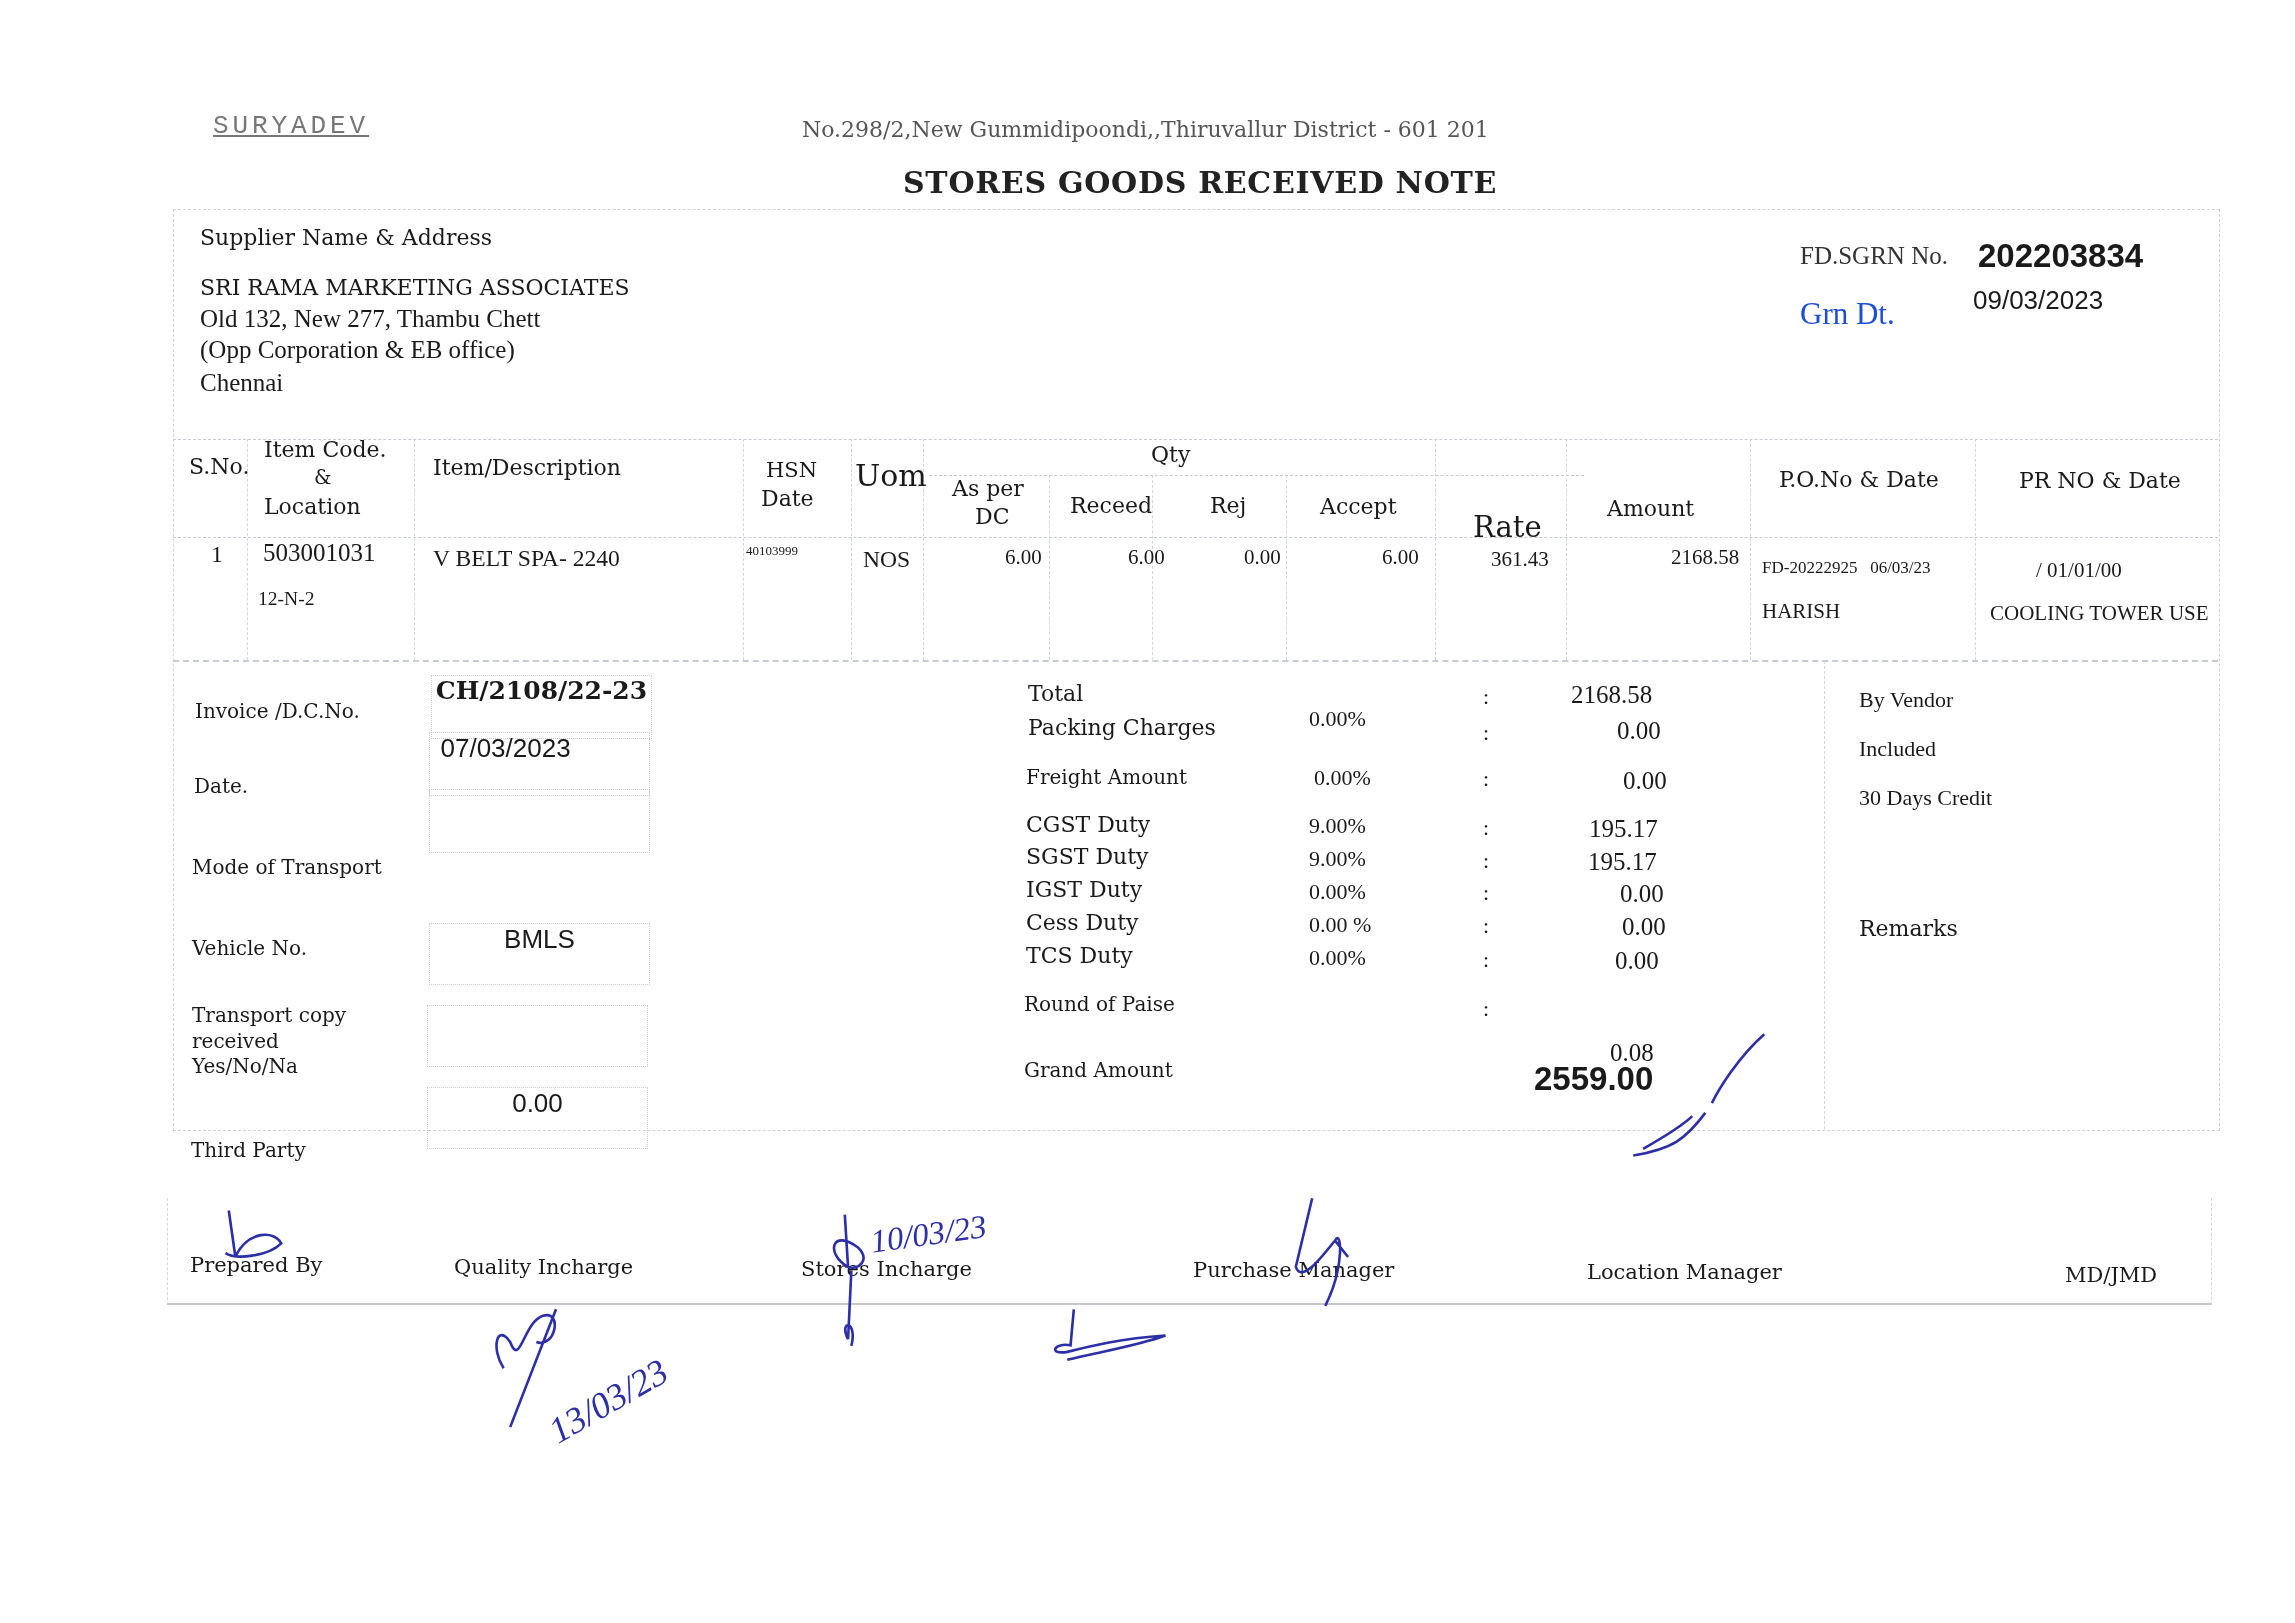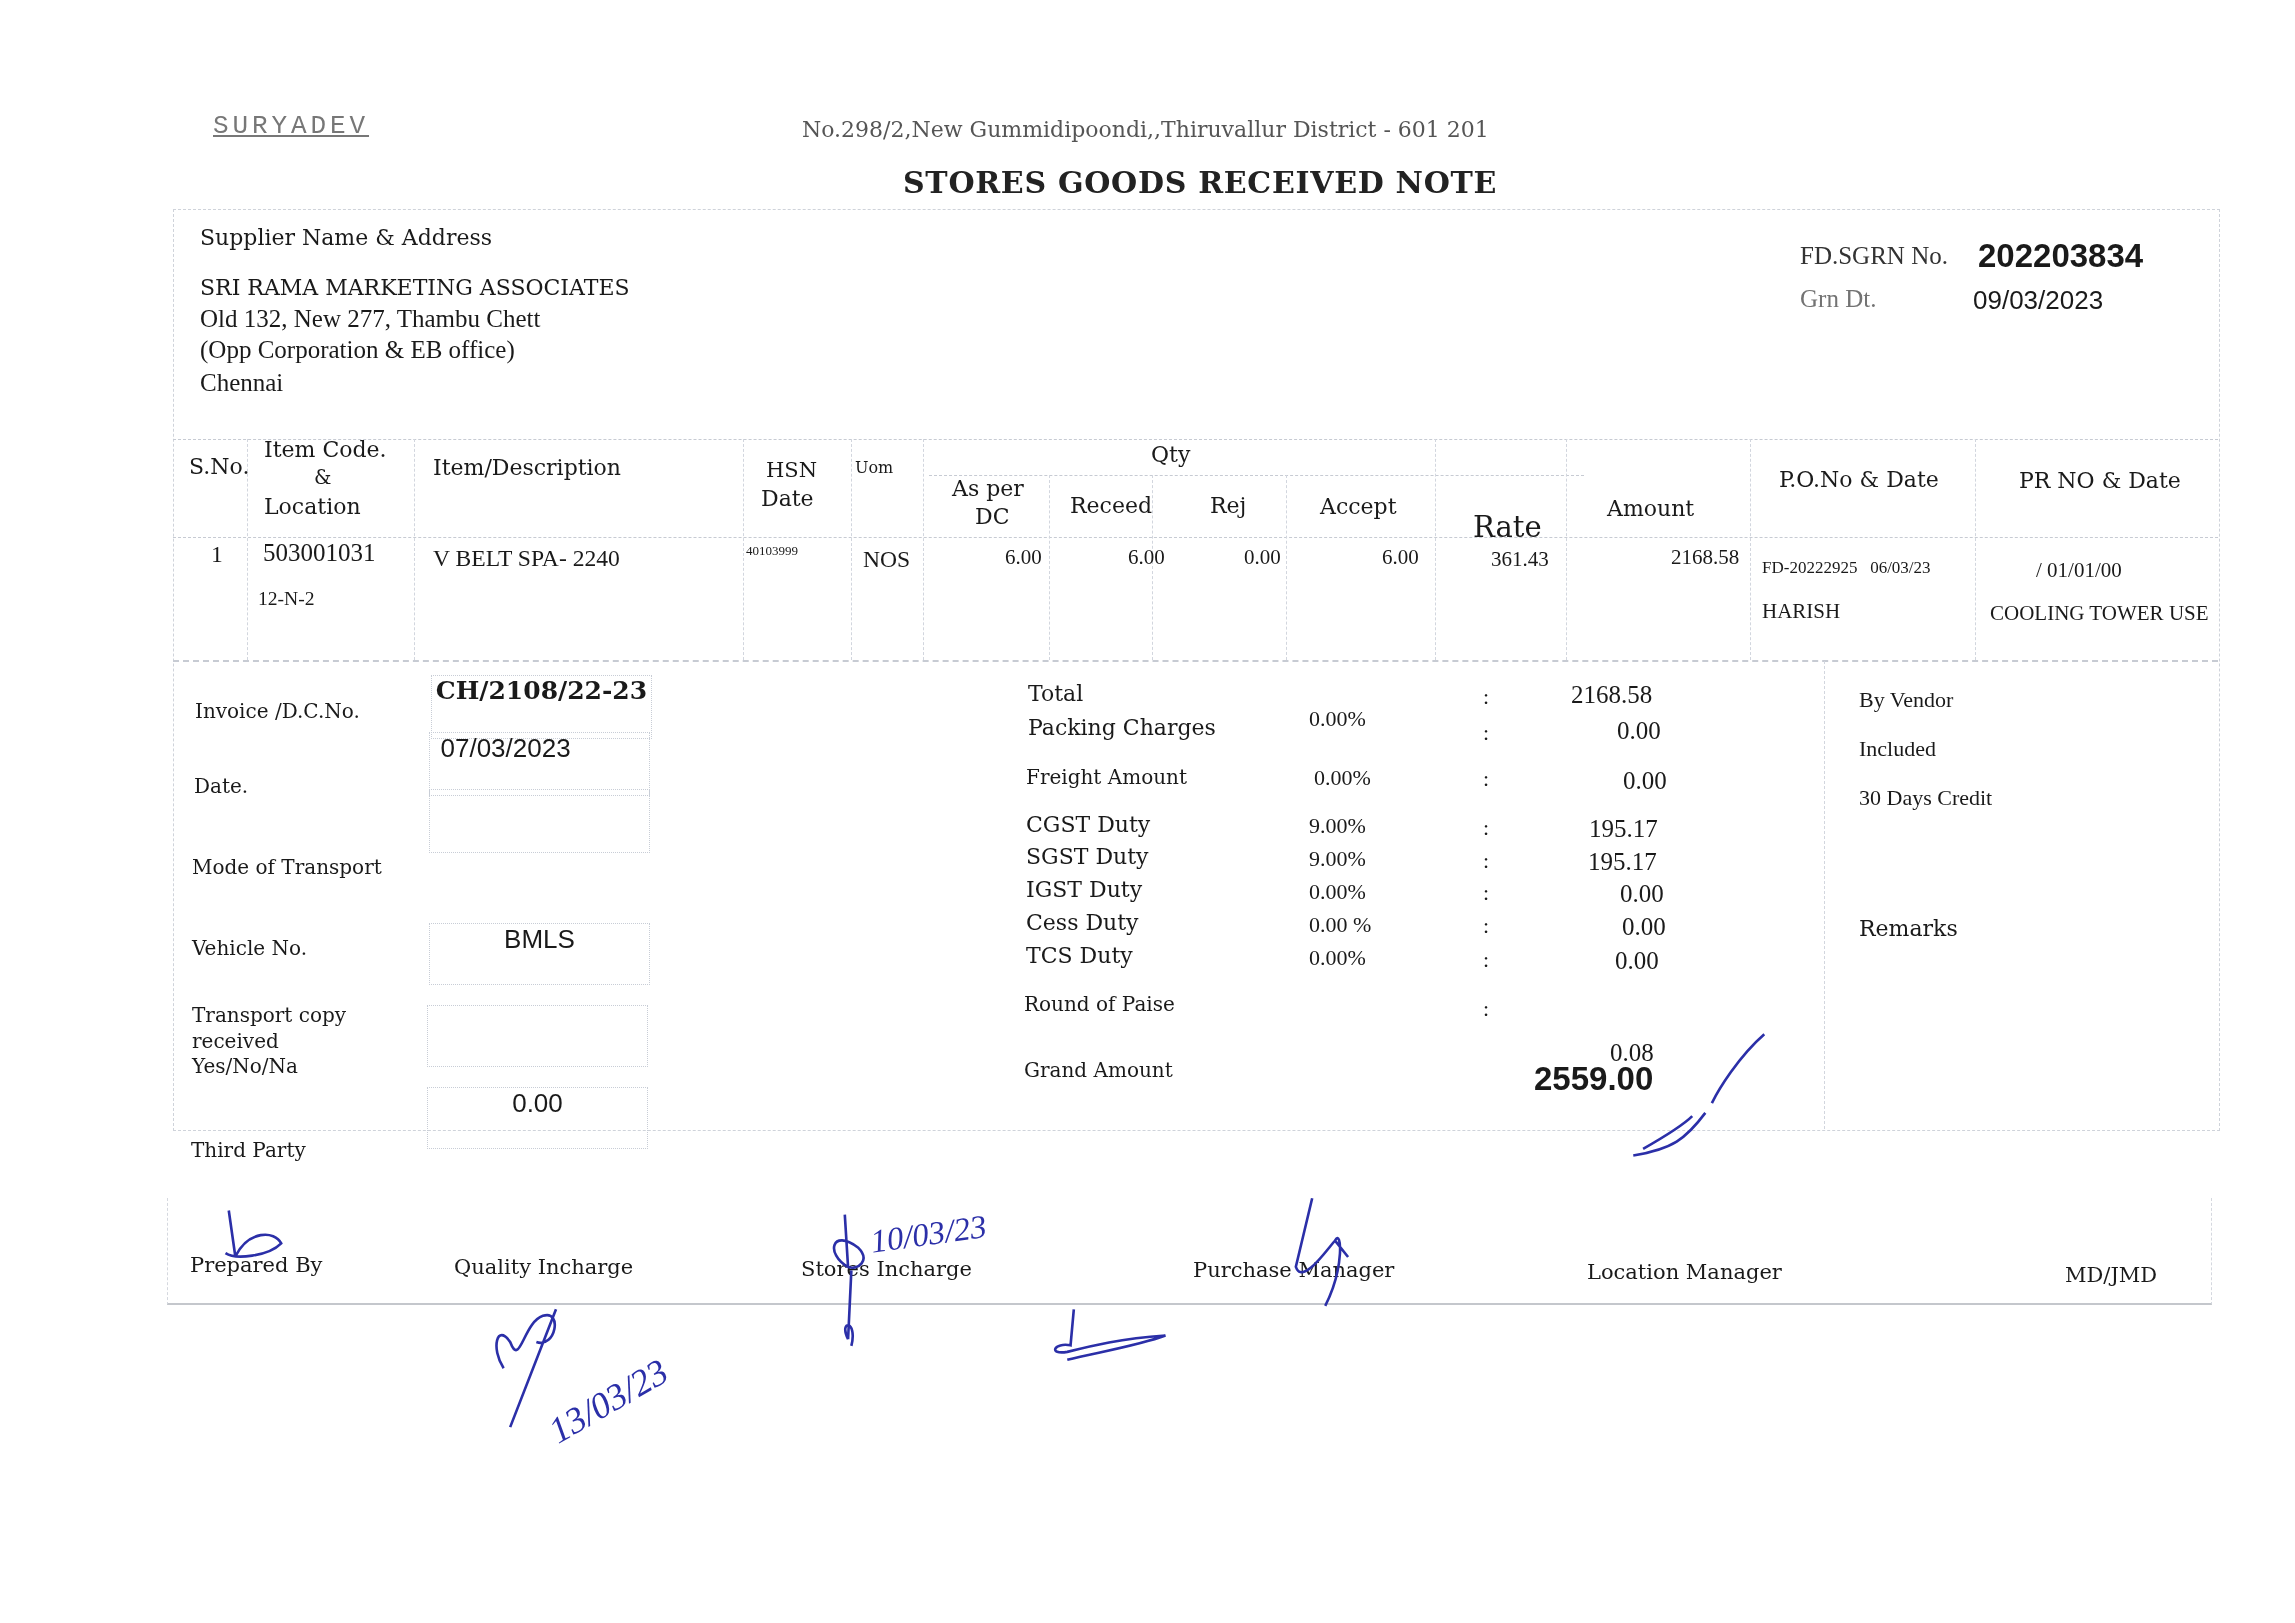--- a/index.html
+++ b/index.html
@@ -29,21 +29,21 @@
 <div class="abs frame" style="left:173px;top:209px;width:2045px;height:920px;"></div>
 
 <div class="abs serif lbl-b" style="left:200px;top:225px;font-size:22px;">Supplier Name &amp; Address</div>
 <div class="abs serif" style="left:200px;top:275px;font-size:22px;">SRI RAMA MARKETING ASSOCIATES</div>
 <div class="abs times" style="left:200px;top:305px;font-size:25px;">Old 132, New 277, Thambu Chett</div>
 <div class="abs times" style="left:200px;top:336px;font-size:25px;">(Opp Corporation &amp; EB office)</div>
 <div class="abs times" style="left:200px;top:369px;font-size:25px;">Chennai</div>
 
 <div class="abs times" style="left:1800px;top:242px;font-size:25px;color:#333;">FD.SGRN No.</div>
 <div class="abs sans" style="left:1978px;top:237px;font-size:33px;font-weight:bold;">202203834</div>
-<div class="abs times" style="left:1800px;top:285px;font-size:25px;color:#737373;">Grn Dt.</div>
+<div class="abs times" style="left:1800px;top:296px;font-size:31px;color:#1d4ed8;">Grn Dt.</div>
 <div class="abs sans" style="left:1973px;top:285px;font-size:26px;">09/03/2023</div>
 
 <div class="hline" style="left:173px;top:439px;width:2045px;"></div>
 <div class="hline" style="left:929px;top:475px;width:655px;"></div>
 <div class="hline" style="left:173px;top:537px;width:2045px;"></div>
 <div class="hline" style="left:173px;top:660px;width:2045px;border-top-width:2px;"></div>
 <div class="vline" style="left:247px;top:439px;height:221px;"></div>
 <div class="vline" style="left:414px;top:439px;height:221px;"></div>
 <div class="vline" style="left:743px;top:439px;height:221px;"></div>
 <div class="vline" style="left:851px;top:439px;height:221px;"></div>
@@ -56,21 +56,21 @@
 <div class="vline" style="left:1750px;top:439px;height:221px;"></div>
 <div class="vline" style="left:1975px;top:439px;height:221px;"></div>
 
 <div class="abs serif lbl-b" style="left:189px;top:454px;font-size:22px;">S.No.</div>
 <div class="abs serif lbl-b" style="left:264px;top:437px;font-size:22px;">Item Code.</div>
 <div class="abs serif lbl-b" style="left:314px;top:466px;font-size:19.6px;">&amp;</div>
 <div class="abs serif lbl-b" style="left:264px;top:494px;font-size:22px;">Location</div>
 <div class="abs serif lbl-b" style="left:433px;top:455px;font-size:22px;">Item/Description</div>
 <div class="abs serif lbl-b" style="left:766px;top:458px;font-size:21px;">HSN</div>
 <div class="abs serif lbl-b" style="left:761px;top:486px;font-size:22px;">Date</div>
-<div class="abs serif lbl-b" style="left:855px;top:458px;font-size:16px;">Uom</div>
+<div class="abs serif lbl-b" style="left:855px;top:458px;font-size:30px;">Uom</div>
 <div class="abs serif lbl-b" style="left:1151px;top:442px;font-size:22px;">Qty</div>
 <div class="abs serif lbl-b" style="left:952px;top:476px;font-size:22px;">As per</div>
 <div class="abs serif lbl-b" style="left:975px;top:504px;font-size:22px;">DC</div>
 <div class="abs serif lbl-b" style="left:1070px;top:493px;font-size:22px;">Receed</div>
 <div class="abs serif lbl-b" style="left:1210px;top:493px;font-size:22px;">Rej</div>
 <div class="abs serif lbl-b" style="left:1320px;top:494px;font-size:22px;">Accept</div>
 <div class="abs serif lbl-b" style="left:1473px;top:494px;font-size:29px;margin-top:16px;">Rate</div>
 <div class="abs serif lbl-b" style="left:1607px;top:496px;font-size:22px;">Amount</div>
 <div class="abs serif lbl-b" style="left:1779px;top:467px;font-size:22px;">P.O.No &amp; Date</div>
 <div class="abs serif lbl-b" style="left:2019px;top:468px;font-size:22px;">PR NO &amp; Date</div>

